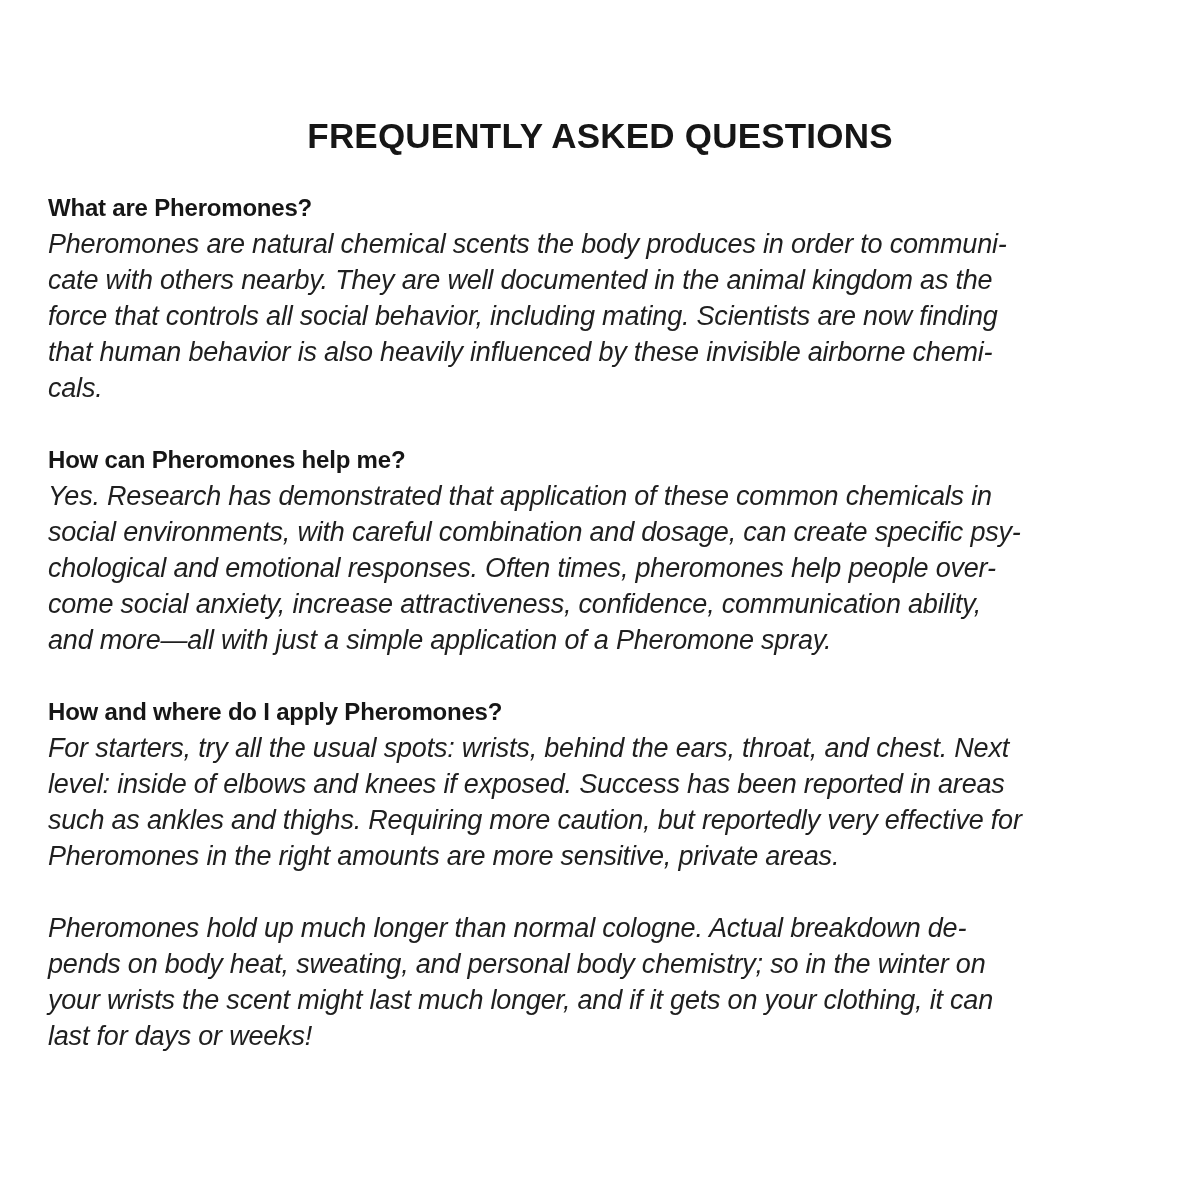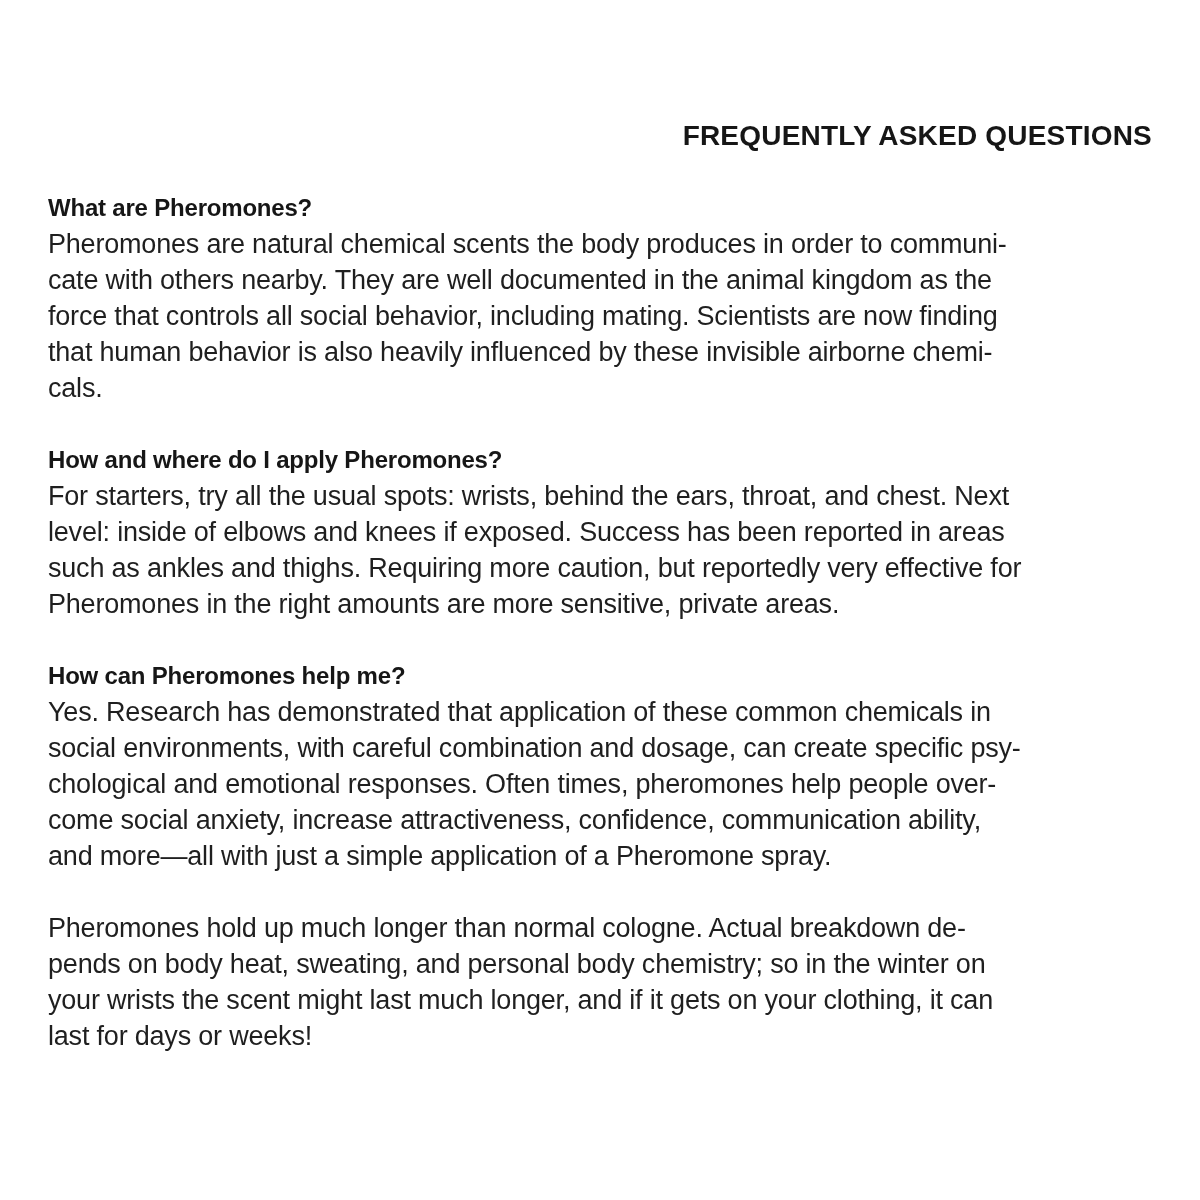--- a/index.html
+++ b/index.html
@@ -10,24 +10,24 @@
     font-family: "Liberation Sans", sans-serif;
     color: #1f1f1f;
     overflow: hidden;
   }
   .page {
     width: 1200px;
     height: 1200px;
     padding: 118px 48px 0 48px;
   }
   .doc-title {
-    font-size: 28px;
+    font-size: 35px;
     font-weight: 700;
     line-height: 36px;
-    text-align: right;
+    text-align: center;
     letter-spacing: 0.2px;
     margin-bottom: 36px;
     color: #161616;
   }
   .faq-section {
     margin-bottom: 36px;
   }
   .faq-question {
     font-size: 24px;
     font-weight: 700;
@@ -35,53 +35,54 @@
     letter-spacing: -0.2px;
     color: #161616;
   }
   .faq-answer {
     font-size: 27px;
     font-weight: 400;
     line-height: 36px;
     letter-spacing: -0.2px;
     white-space: pre;
     color: #1f1f1f;
+    font-style: italic;
   }
 </style>
 </head>
 <body>
 
 <div class="page">
 
   <h1 class="doc-title">FREQUENTLY ASKED QUESTIONS</h1>
 
   <section class="faq-section">
     <h2 class="faq-question">What are Pheromones?</h2>
     <p class="faq-answer">Pheromones are natural chemical scents the body produces in order to communi-
 cate with others nearby. They are well documented in the animal kingdom as the
 force that controls all social behavior, including mating. Scientists are now finding
 that human behavior is also heavily influenced by these invisible airborne chemi-
 cals.</p>
   </section>
 
   <section class="faq-section">
-    <h2 class="faq-question">How and where do I apply Pheromones?</h2>
-    <p class="faq-answer">For starters, try all the usual spots: wrists, behind the ears, throat, and chest. Next
-level: inside of elbows and knees if exposed. Success has been reported in areas
-such as ankles and thighs. Requiring more caution, but reportedly very effective for
-Pheromones in the right amounts are more sensitive, private areas.</p>
-  </section>
-
-  <section class="faq-section">
     <h2 class="faq-question">How can Pheromones help me?</h2>
     <p class="faq-answer">Yes. Research has demonstrated that application of these common chemicals in
 social environments, with careful combination and dosage, can create specific psy-
 chological and emotional responses. Often times, pheromones help people over-
 come social anxiety, increase attractiveness, confidence, communication ability,
 and more—all with just a simple application of a Pheromone spray.</p>
+  </section>
+
+  <section class="faq-section">
+    <h2 class="faq-question">How and where do I apply Pheromones?</h2>
+    <p class="faq-answer">For starters, try all the usual spots: wrists, behind the ears, throat, and chest. Next
+level: inside of elbows and knees if exposed. Success has been reported in areas
+such as ankles and thighs. Requiring more caution, but reportedly very effective for
+Pheromones in the right amounts are more sensitive, private areas.</p>
   </section>
 
   <section class="faq-section">
     <p class="faq-answer">Pheromones hold up much longer than normal cologne. Actual breakdown de-
 pends on body heat, sweating, and personal body chemistry; so in the winter on
 your wrists the scent might last much longer, and if it gets on your clothing, it can
 last for days or weeks!</p>
   </section>
 
 </div>

